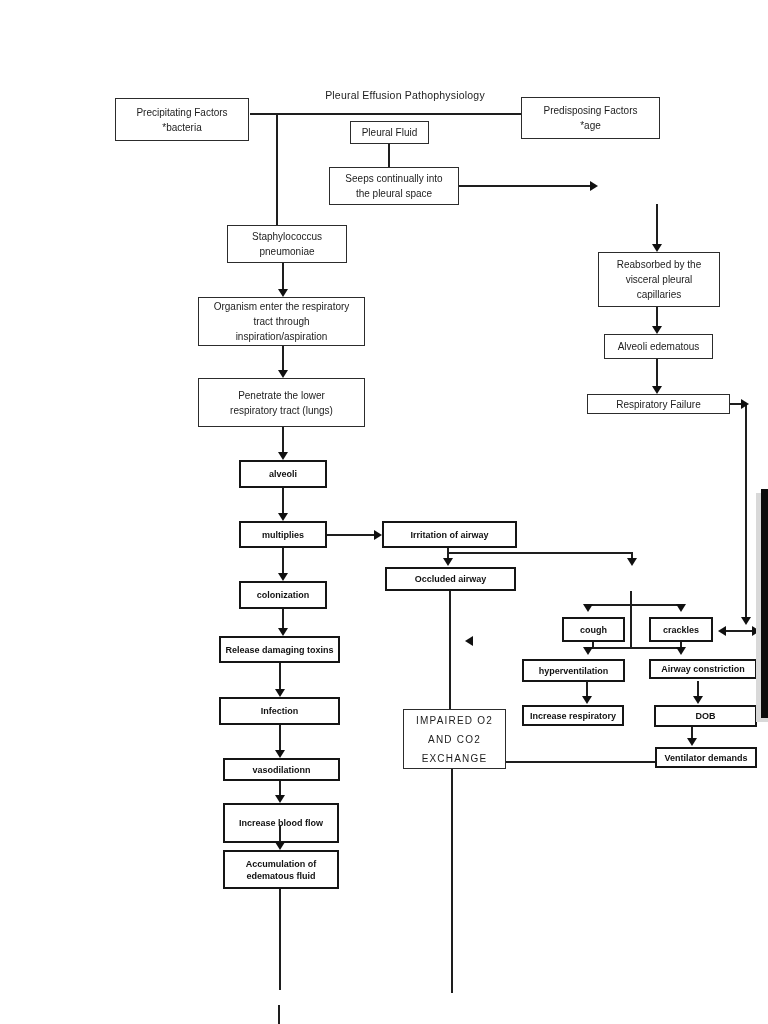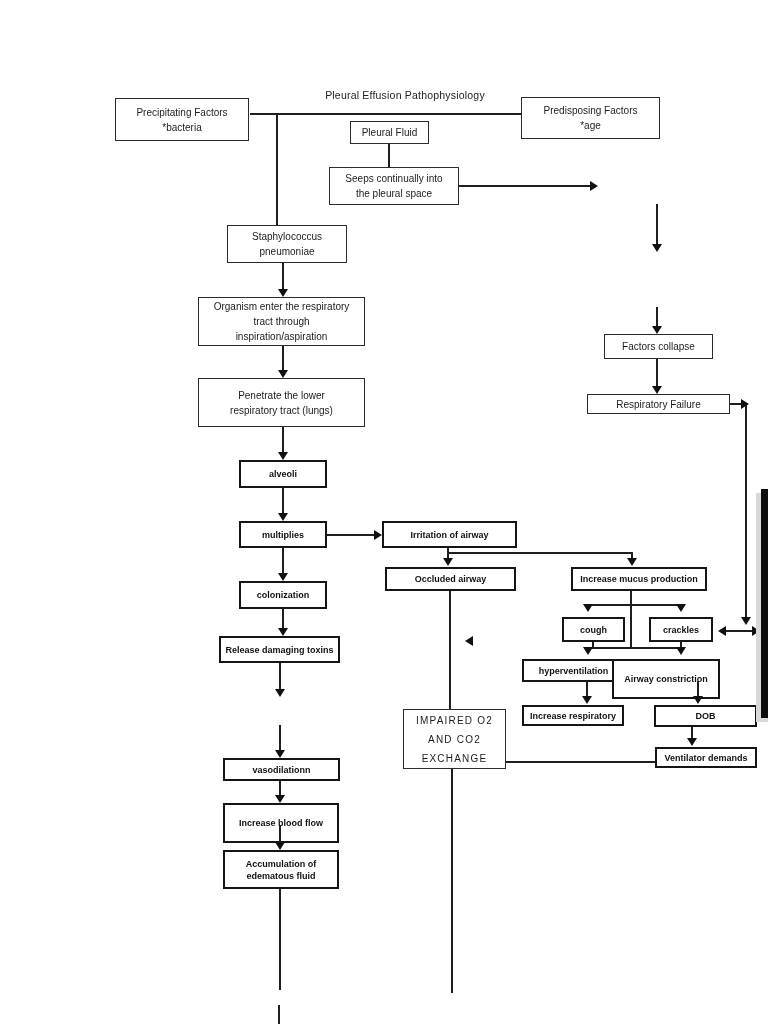--- a/index.html
+++ b/index.html
@@ -38,34 +38,37 @@
   <div class="box lt" style="left:330px;top:121px;width:79px;height:23px">Pleural Fluid</div>
   <div class="box lt" style="left:309px;top:167px;width:130px;height:38px">Seeps continually into
 the pleural space</div>
   <div class="box lt" style="left:207px;top:225px;width:120px;height:38px">Staphylococcus
 pneumoniae</div>
   <div class="box lt" style="left:178px;top:297px;width:167px;height:49px">Organism enter the respiratory
 tract through
 inspiration/aspiration</div>
   <div class="box lt" style="left:178px;top:378px;width:167px;height:49px">Penetrate the lower
 respiratory tract (lungs)</div>
-  <div class="box lt" style="left:584px;top:334px;width:109px;height:25px">Factors collapse</div>
+  <div class="box lt" style="left:578px;top:252px;width:122px;height:55px">Reabsorbed by the
+visceral pleural
+capillaries</div>
+  <div class="box lt" style="left:584px;top:334px;width:109px;height:25px">Alveoli edematous</div>
   <div class="box lt" style="left:567px;top:394px;width:143px;height:20px">Respiratory Failure</div>
 
   <div class="box bd" style="left:219px;top:460px;width:88px;height:28px">alveoli</div>
   <div class="box bd" style="left:219px;top:521px;width:88px;height:27px">multiplies</div>
   <div class="box bd" style="left:362px;top:521px;width:135px;height:27px">Irritation of airway</div>
   <div class="box bd" style="left:219px;top:581px;width:88px;height:28px">colonization</div>
   <div class="box bd" style="left:365px;top:567px;width:131px;height:24px">Occluded airway</div>
-  <div class="box bd" style="left:551px;top:567px;width:136px;height:24px">Increase mucus production</div>
   <div class="box bd" style="left:542px;top:617px;width:63px;height:25px">cough</div>
   <div class="box bd" style="left:629px;top:617px;width:64px;height:25px">crackles</div>
   <div class="box bd" style="left:502px;top:659px;width:103px;height:23px">hyperventilation</div>
-  <div class="box bd" style="left:592px;top:659px;width:108px;height:40px">Airway constriction</div>
+  <div class="box bd" style="left:629px;top:659px;width:108px;height:20px">Airway constriction</div>
   <div class="box bd" style="left:199px;top:636px;width:121px;height:27px">Release damaging toxins</div>
+  <div class="box bd" style="left:199px;top:697px;width:121px;height:28px">Infection</div>
   <div class="box bd" style="left:203px;top:758px;width:117px;height:23px">vasodilationn</div>
   <div class="box bd" style="left:502px;top:705px;width:102px;height:21px">Increase respiratory</div>
   <div class="box bd" style="left:634px;top:705px;width:103px;height:22px">DOB</div>
   <div class="box bd" style="left:635px;top:747px;width:102px;height:21px">Ventilator demands</div>
   <div class="box bd" style="left:203px;top:803px;width:116px;height:40px">Increase blood flow</div>
   <div class="box bd" style="left:203px;top:850px;width:116px;height:39px">Accumulation of
 edematous fluid</div>
 
   <div class="box imp" style="left:383px;top:709px;width:103px;height:60px">IMPAIRED O2
 AND CO2

